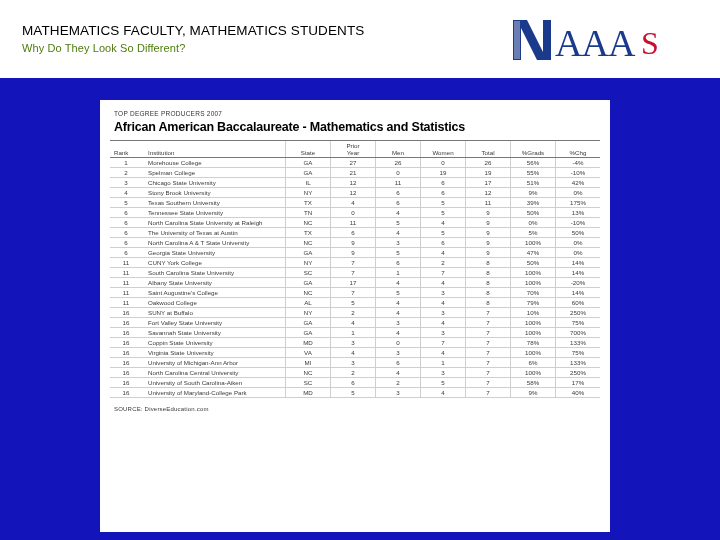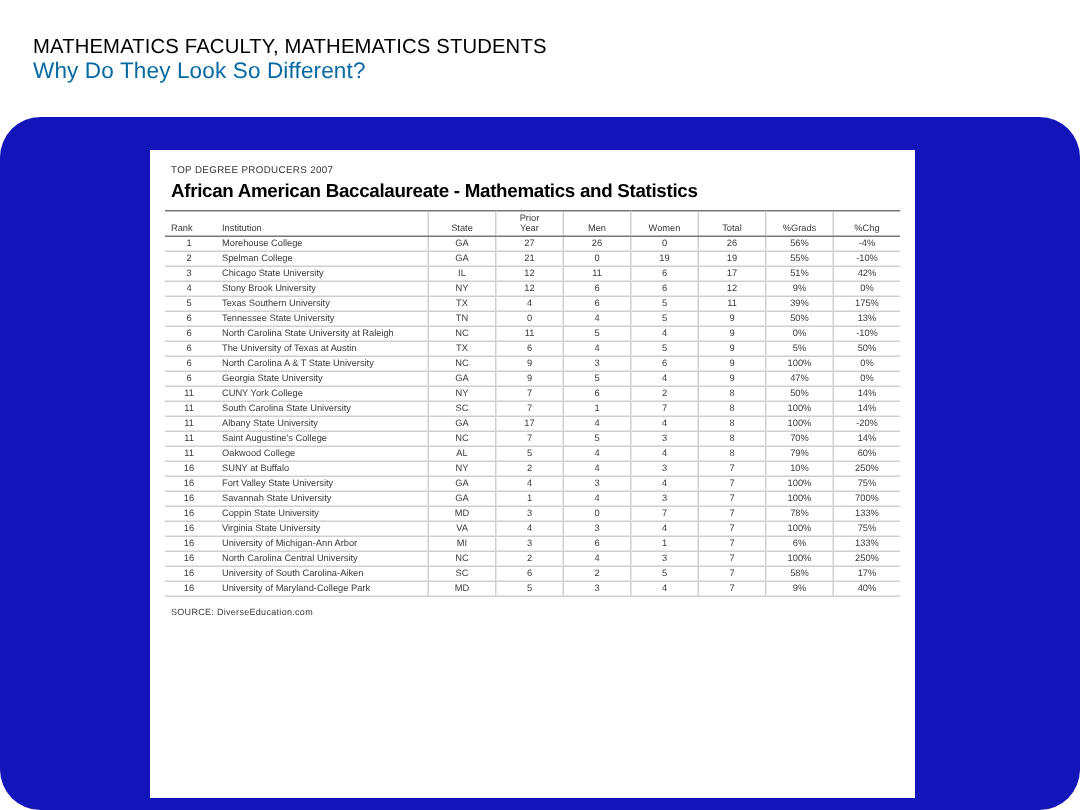--- a/index.html
+++ b/index.html
@@ -29,22 +29,22 @@
     top: 22px;
   }
   #slide-title {
     font-size: 13.5px;
     color: #000000;
     letter-spacing: 0.1px;
     line-height: 17px;
     white-space: nowrap;
   }
   #slide-subtitle {
-    font-size: 15px;
-    color: #0369a1;
+    font-size: 11px;
+    color: #4d7c0f;
     letter-spacing: 0.1px;
     line-height: 18px;
     white-space: nowrap;
   }
 
   
   #aaas-logo {
     position: absolute;
     right: 30px;
     top: 16px;
@@ -53,21 +53,20 @@
   }
 
   
   #slide-body {
     position: absolute;
     left: 0;
     top: 78px;
     width: 720px;
     height: 462px;
     background: #1414bb;
-    border-radius: 27px;
   }
 
   
   #table-panel {
     position: absolute;
     left: 100px;
     top: 22px;
     width: 510px;
     height: 432px;
     background: #ffffff;
@@ -134,20 +133,38 @@
 </head>
 <body>
 
 <div id="slide-header">
 
   <div id="title-block">
     <div id="slide-title">MATHEMATICS FACULTY, MATHEMATICS STUDENTS</div>
     <div id="slide-subtitle">Why Do They Look So Different?</div>
   </div>
 
+  <div id="aaas-logo">
+    <svg width="160" height="46" viewBox="0 0 160 46" xmlns="http://www.w3.org/2000/svg">
+
+      <g>
+        <path d="M6 44 L6 4 L20 4 L36 36 L36 4 L44 4 L44 44 L30 44 L14 12 L14 44 Z" fill="#1b3a8c"></path>
+        <g stroke="#ffffff" stroke-width="0.7">
+          <line x1="8" y1="5" x2="8" y2="43"></line>
+          <line x1="10" y1="5" x2="10" y2="43"></line>
+          <line x1="12" y1="5" x2="12" y2="43"></line>
+        </g>
+        <rect x="38" y="4" width="6" height="40" fill="#1b3a8c"></rect>
+      </g>
+
+      <text x="48" y="40" font-family="'Liberation Serif', serif" font-size="38" fill="#1b3a8c" letter-spacing="-1">AAA</text>
+
+      <text x="134" y="38" font-family="'Liberation Serif', serif" font-size="32" fill="#c8102e">S</text>
+    </svg>
+  </div>
 
 </div>
 
 <div id="slide-body">
 
   <div id="table-panel">
 
     <div id="table-eyebrow">TOP DEGREE PRODUCERS 2007</div>
 
     <div id="table-title">African American Baccalaureate - Mathematics and Statistics</div>

